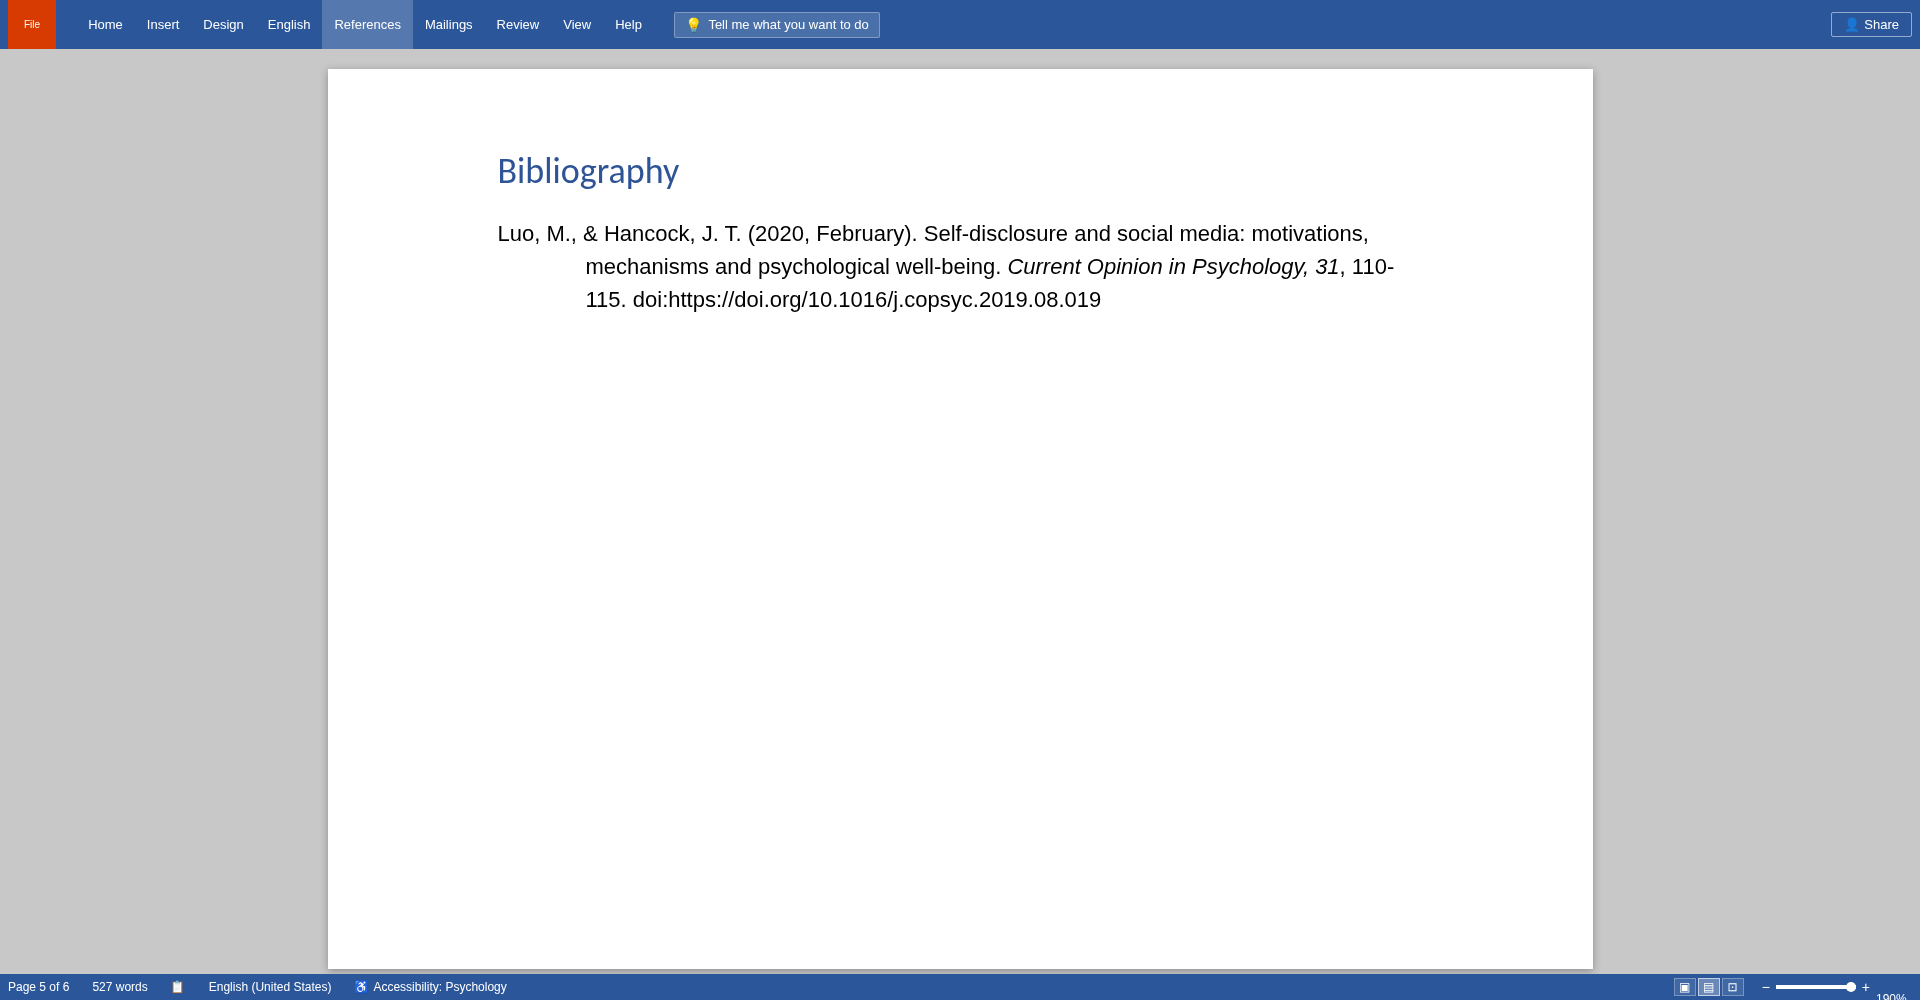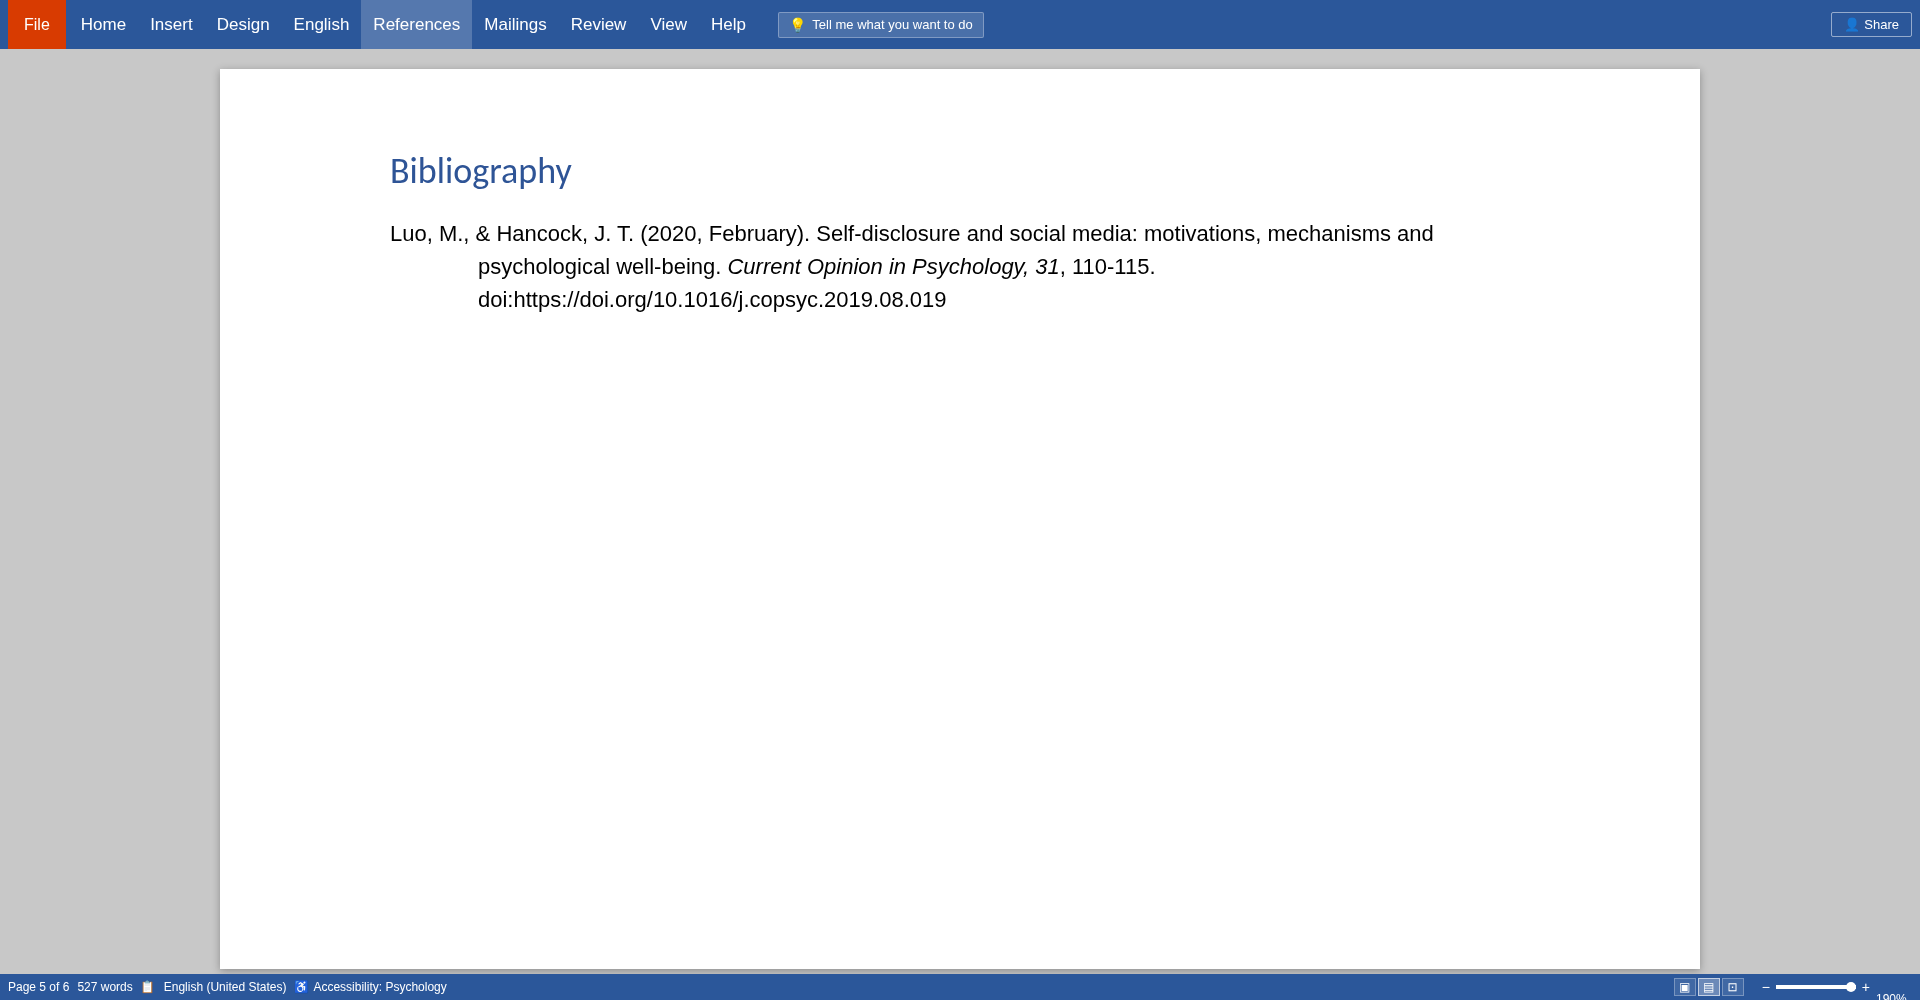--- a/index.html
+++ b/index.html
@@ -28,39 +28,39 @@
       color: white;
       flex-shrink: 0;
     }
 
     .title-bar-file {
       background: #d83b01;
       padding: 4px 16px;
       height: 100%;
       display: flex;
       align-items: center;
-      font-size: 16px;
+      font-size: 10px;
       font-weight: 400;
       cursor: pointer;
-      margin-right: 3px;
+      margin-right: 20px;
     }
 
     .title-bar-menu {
       display: flex;
       align-items: center;
       height: 100%;
       flex: 1;
     }
 
     .menu-item {
       padding: 4px 12px;
       height: 100%;
       display: flex;
       align-items: center;
-      font-size: 17px;
+      font-size: 13px;
       cursor: pointer;
       white-space: nowrap;
     }
 
     .menu-item.active {
       background: rgba(255,255,255,0.2);
     }
 
     .tell-me {
       display: flex;
@@ -104,21 +104,21 @@
       flex: 1;
       background: #c8c8c8;
       overflow: auto;
       display: flex;
       justify-content: center;
       padding: 20px 0;
     }
 
     .page {
       background: white;
-      width: 1480px;
+      width: 1265px;
       min-height: 900px;
       box-shadow: 0 2px 8px rgba(0,0,0,0.3);
       padding: 80px 170px;
     }
 
     .bibliography-title {
       color: #2e5496;
       font-size: 36px;
       font-weight: 400;
       margin-bottom: 24px;
@@ -146,21 +146,21 @@
       padding: 0 8px;
       color: white;
       font-size: 12px;
       flex-shrink: 0;
       justify-content: space-between;
     }
 
     .status-bar-left {
       display: flex;
       align-items: center;
-      gap: 8px;
+      gap: 23px;
     }
 
     .status-bar-right {
       display: flex;
       align-items: center;
       gap: 8px;
     }
 
     .status-item {
       display: flex;

